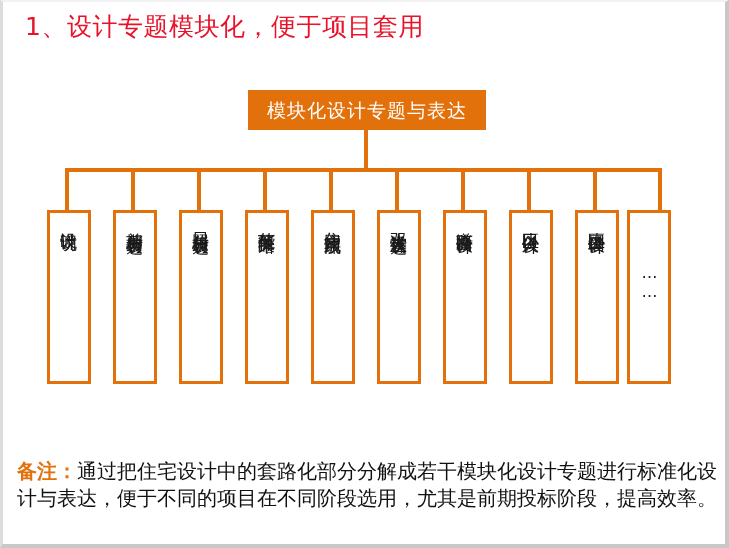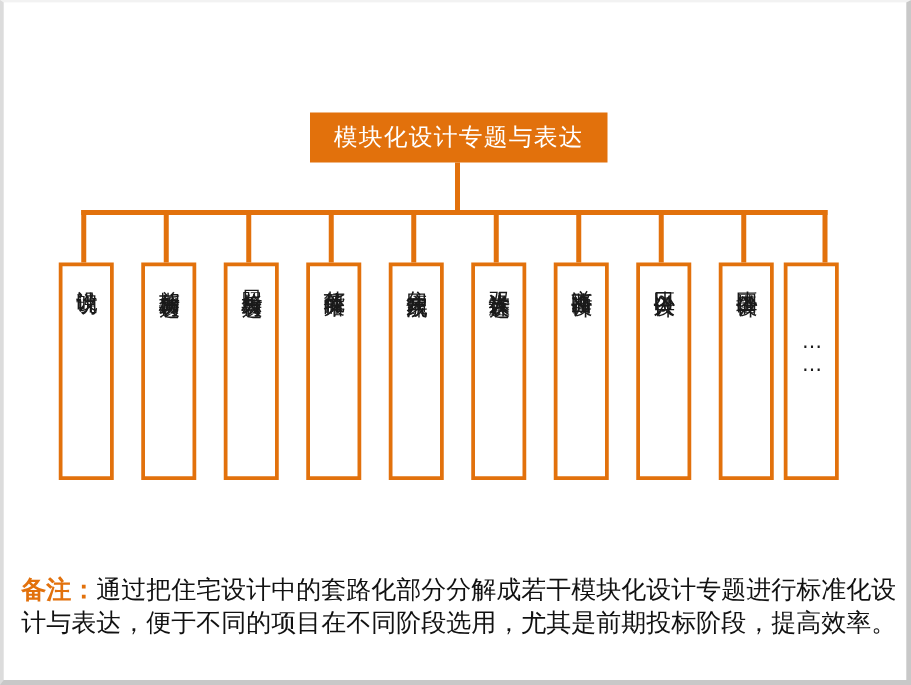--- a/index.html
+++ b/index.html
@@ -133,20 +133,21 @@
     color: #E2710C;
     font-weight: bold;
   }
 </style>
 </head>
 <body>
 
 <div id="slide">
   <div id="canvas">
 
+    <div class="page-title">1、设计专题模块化，便于项目套用</div>
 
     <div class="root-node">模块化设计专题与表达</div>
 
     <div class="conn conn-v-root"></div>
     <div class="conn conn-h-bus"></div>
 
     <div class="conn conn-drop" style="left:62px;"></div>
     <div class="conn conn-drop" style="left:128px;"></div>
     <div class="conn conn-drop" style="left:194px;"></div>
     <div class="conn conn-drop" style="left:260px;"></div>

